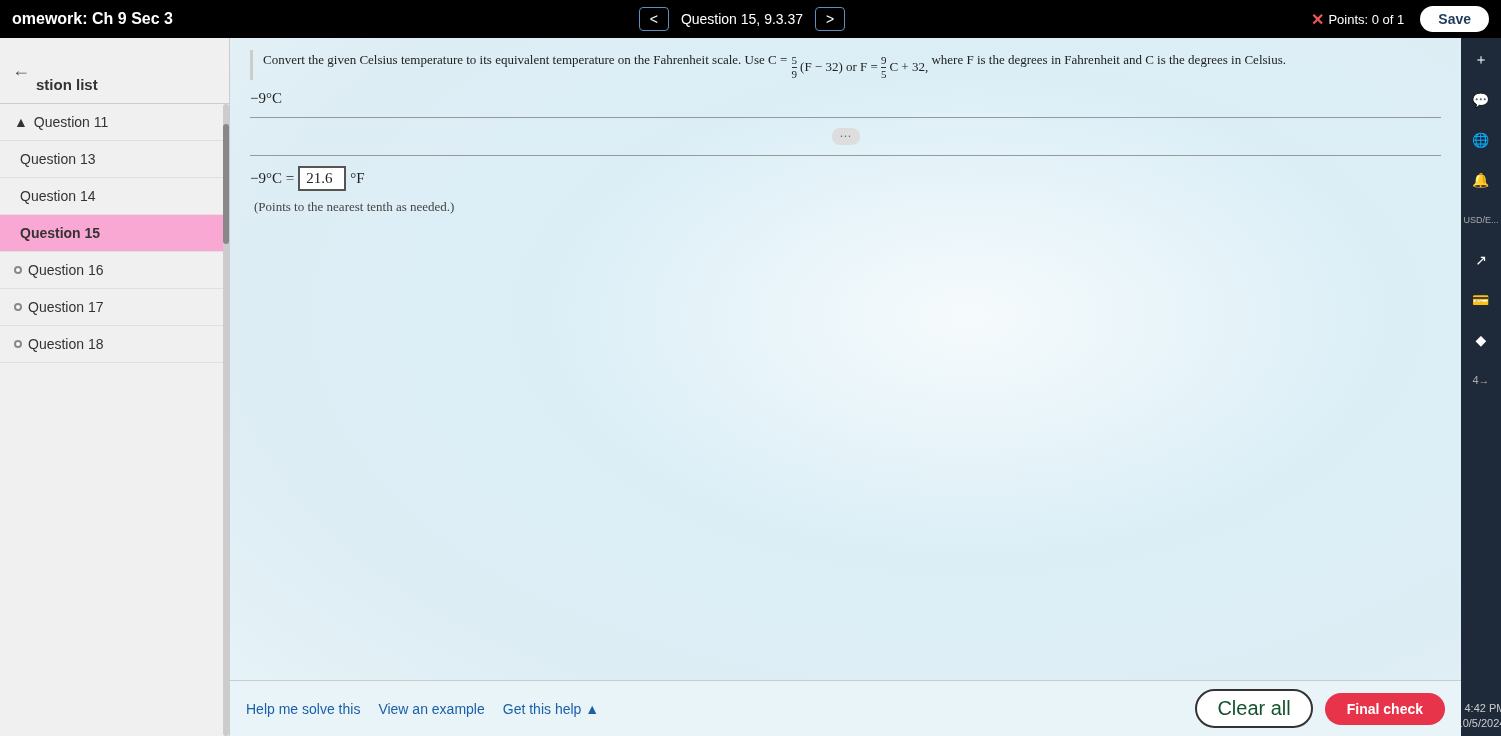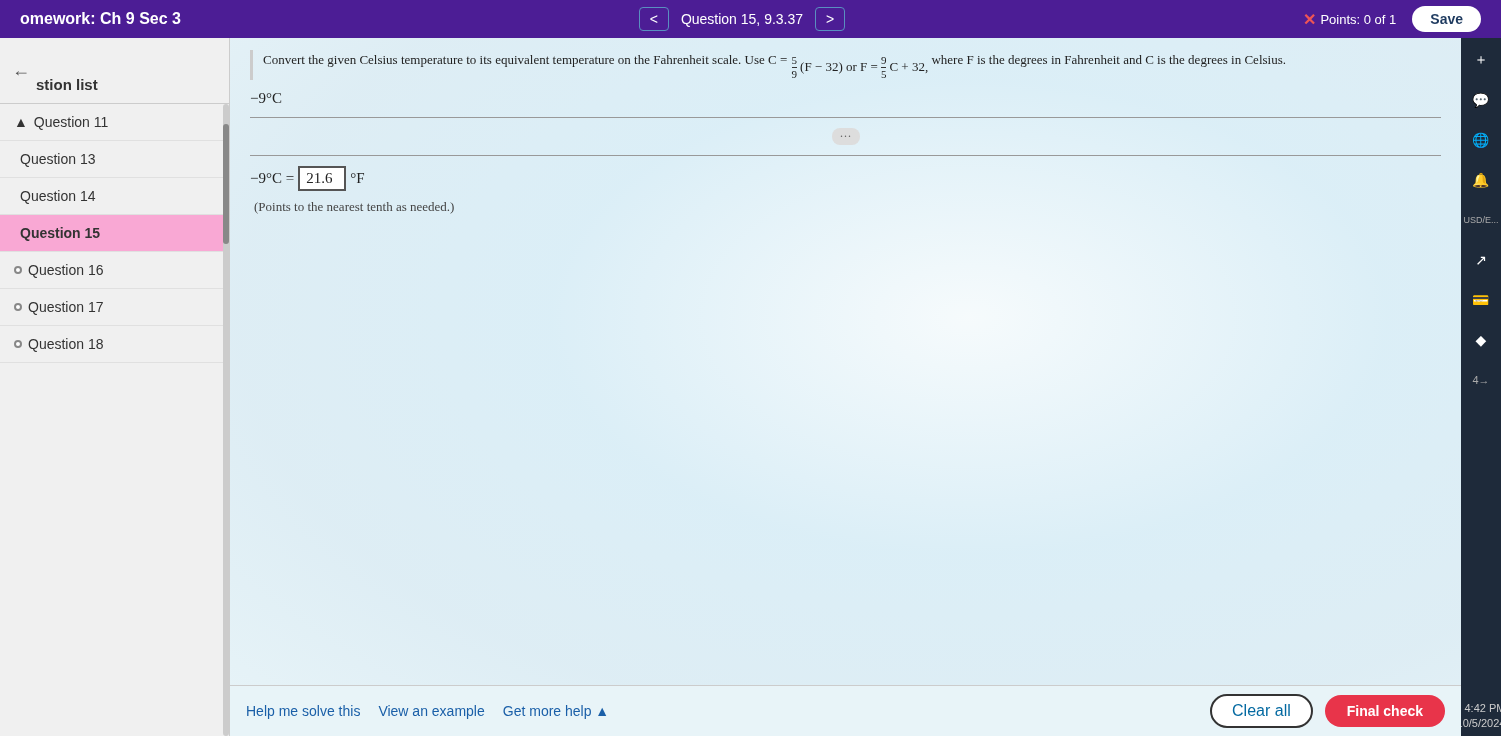--- a/index.html
+++ b/index.html
@@ -8,26 +8,26 @@
       background: #1a1a2e;
       width: 1501px;
       height: 736px;
       overflow: hidden;
       display: flex;
       flex-direction: column;
     }
 
     
     .top-header {
-      background: #4c1d95;
+      background: #000000;
       color: white;
       display: flex;
       align-items: center;
       justify-content: space-between;
-      padding: 6px 20px;
+      padding: 6px 12px;
       height: 38px;
       flex-shrink: 0;
     }
     .header-left {
       font-size: 16px;
       font-weight: bold;
       color: white;
     }
     .header-center {
       display: flex;
@@ -266,23 +266,23 @@
     .bottom-right {
       display: flex;
       gap: 12px;
       align-items: center;
     }
     .clear-all-btn {
       background: white;
       border: 2px solid #333;
       border-radius: 20px;
       padding: 6px 20px;
-      font-size: 16px;
-      cursor: pointer;
-      color: #0369a1;
+      font-size: 20px;
+      cursor: pointer;
+      color: #14532d;
       font-weight: 500;
     }
     .final-check-btn {
       background: #e8344a;
       border: none;
       border-radius: 20px;
       padding: 8px 22px;
       font-size: 14px;
       cursor: pointer;
       color: white;
@@ -447,21 +447,21 @@
         <span>°F</span>
       </div>
       <div class="answer-hint">(Points to the nearest tenth as needed.)</div>
 
     </div>
 
     <div class="bottom-bar">
       <div class="bottom-left">
         <a class="bottom-link">Help me solve this</a>
         <a class="bottom-link">View an example</a>
-        <a class="bottom-link">Get more help ▲</a>
+        <a class="bottom-link">Get this help ▲</a>
       </div>
       <div class="bottom-right">
         <button class="clear-all-btn">Clear all</button>
         <button class="final-check-btn">Final check</button>
       </div>
     </div>
   </div>
 
   <div class="right-panel">
     <div class="right-icon">＋</div>

